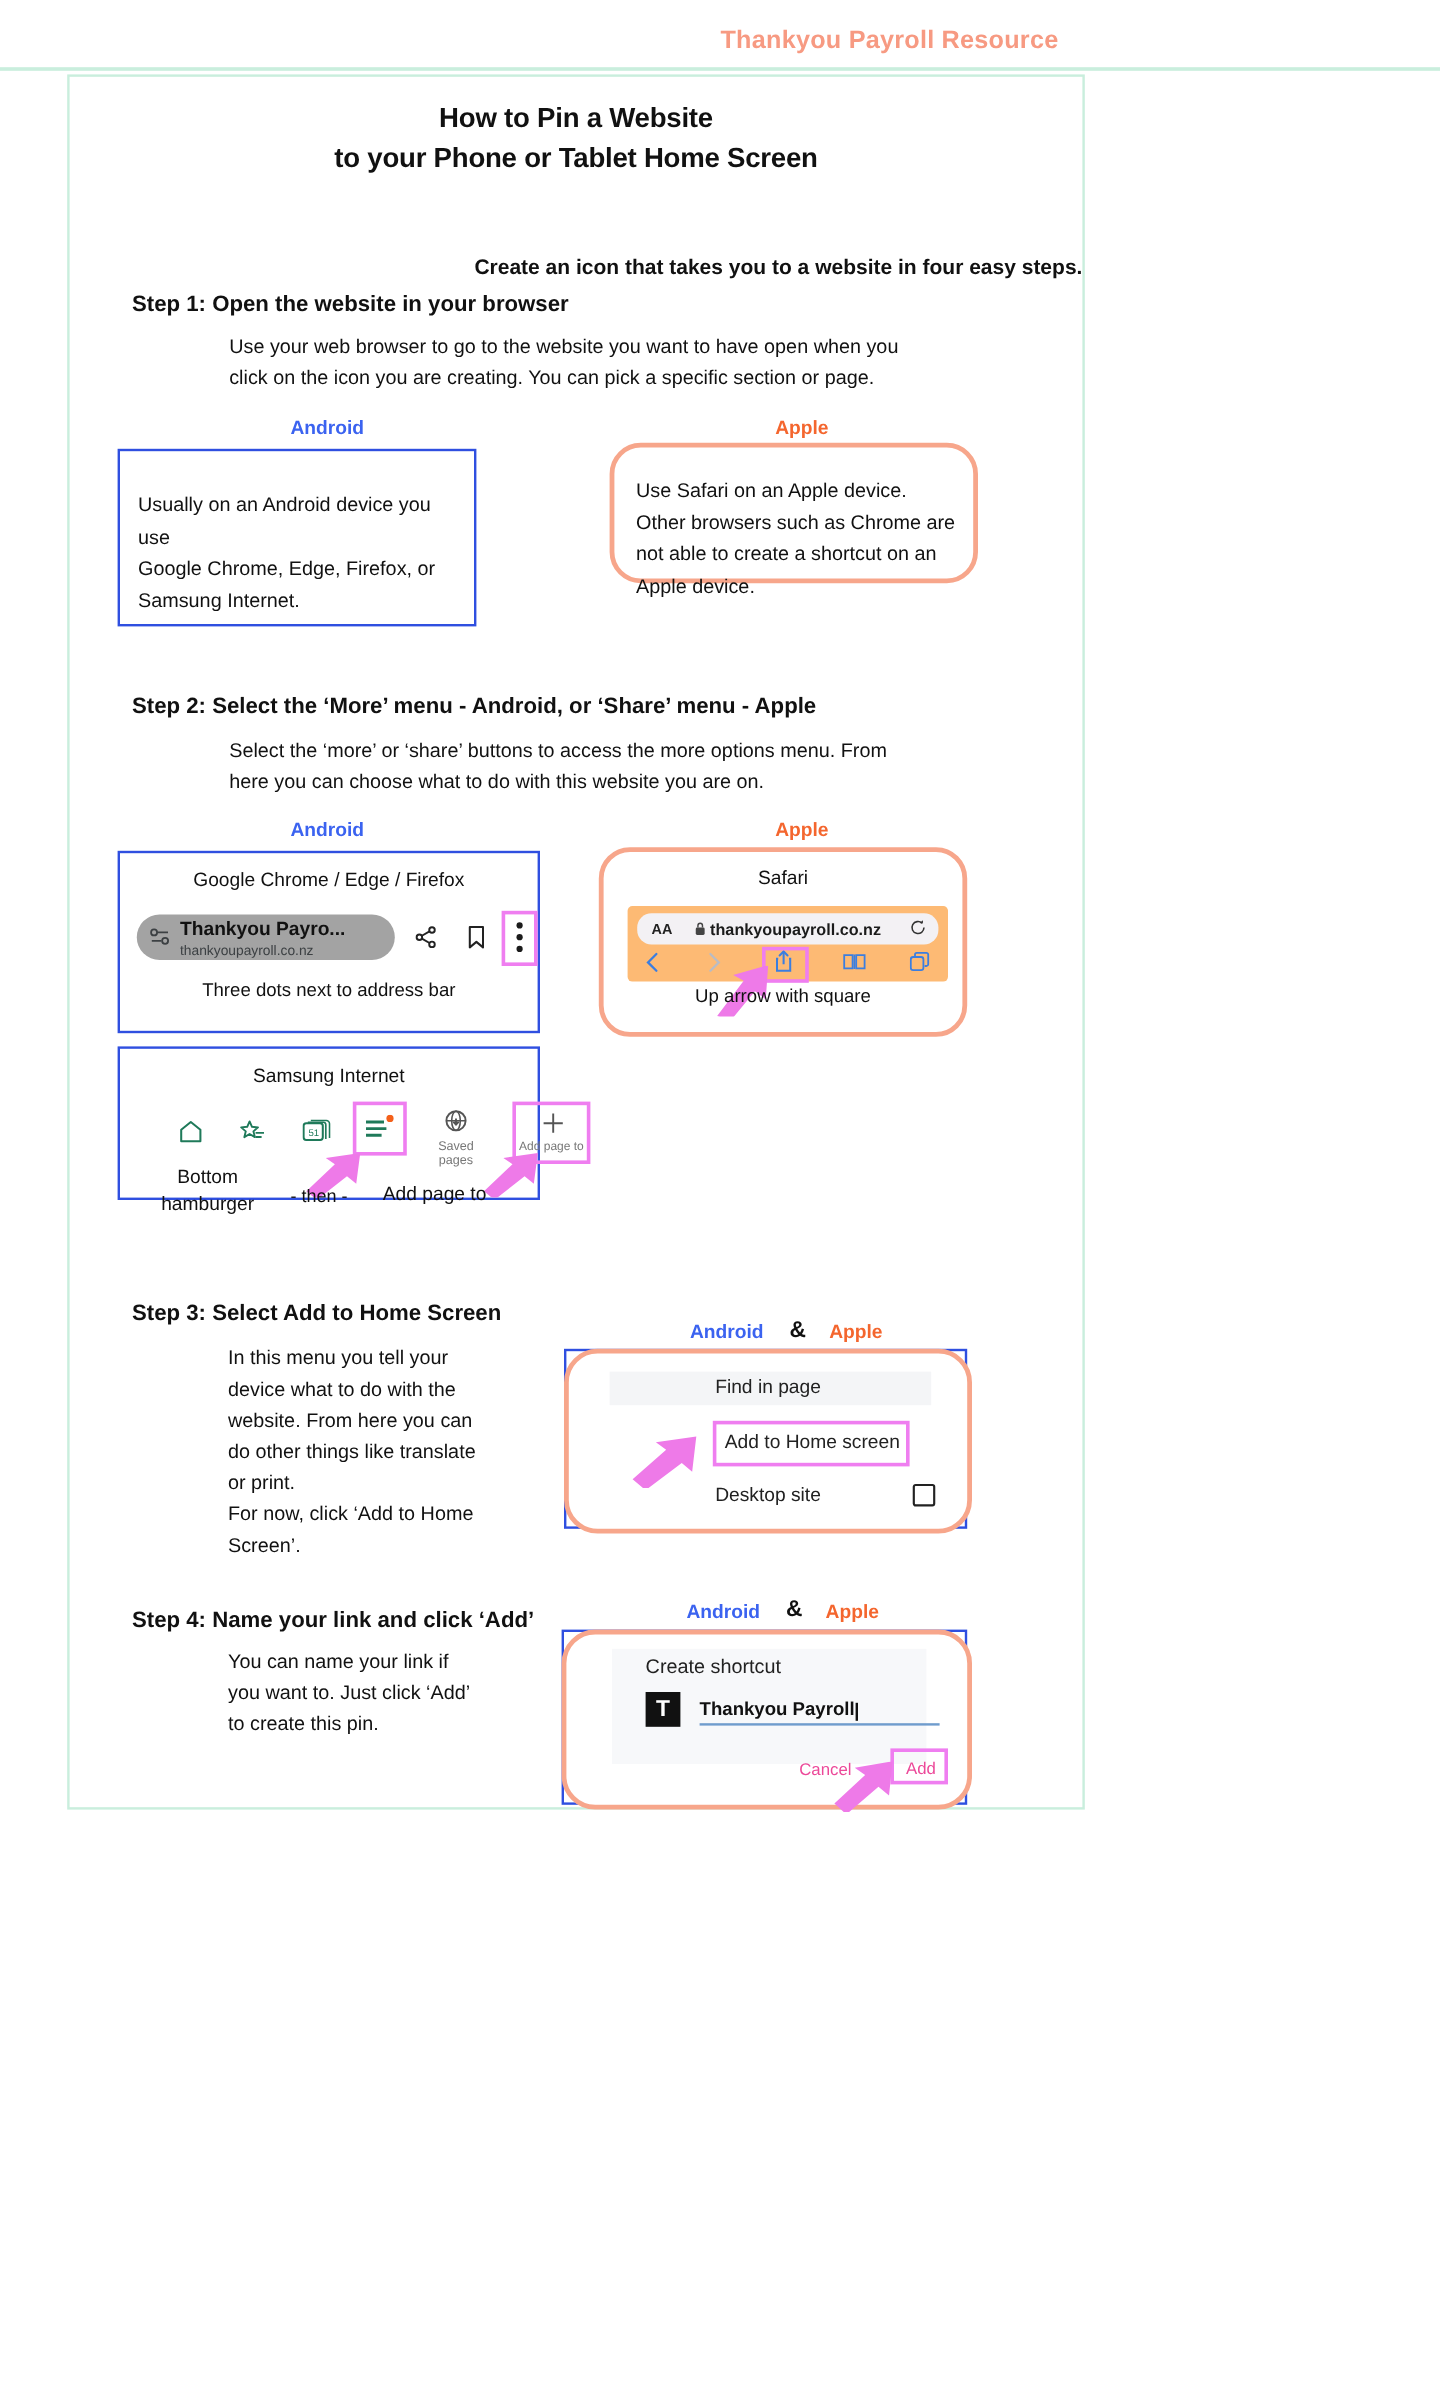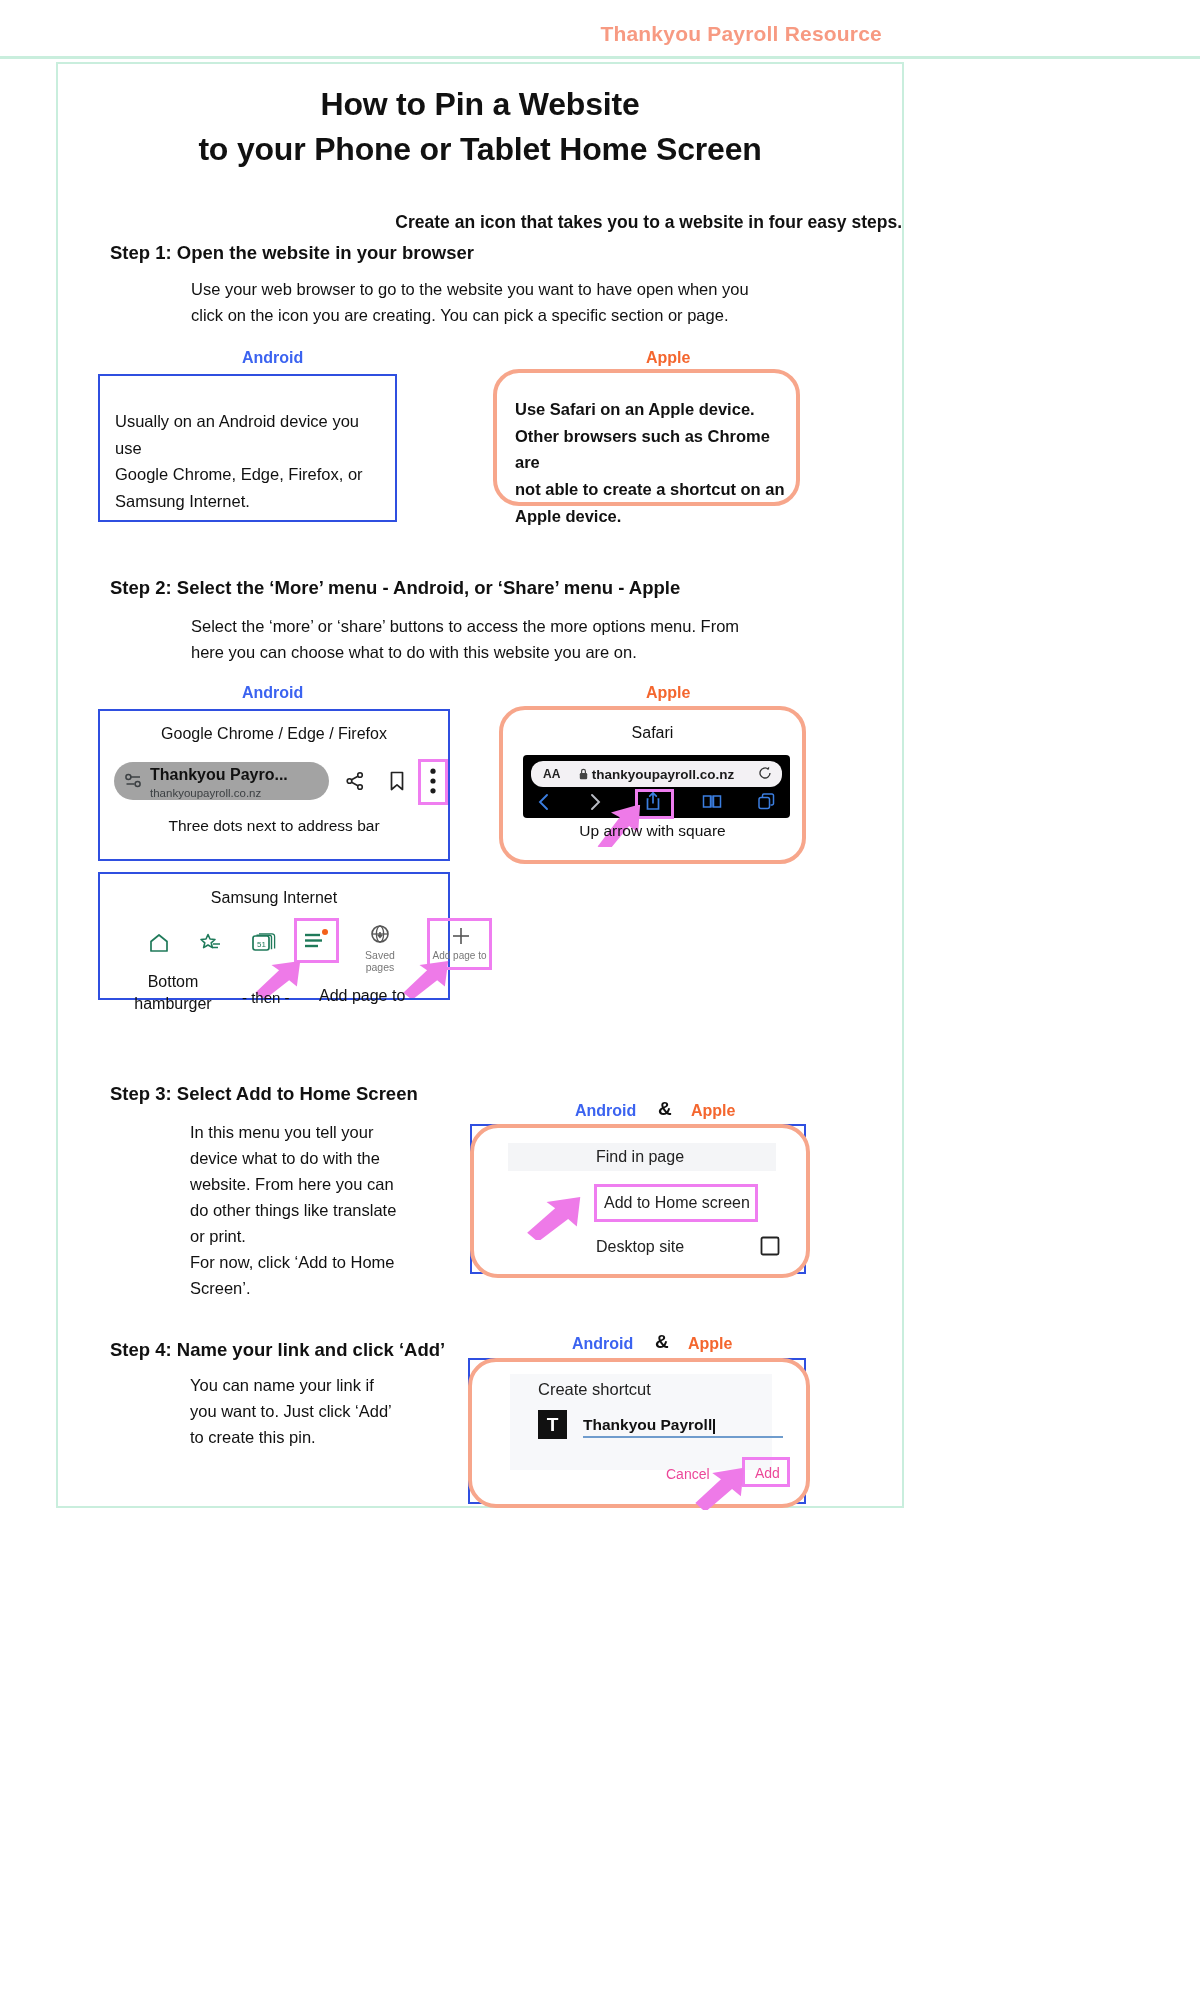--- a/index.html
+++ b/index.html
@@ -25,21 +25,21 @@
   
   .card {
     position: absolute; top: 62px; left: 56px;
     width: 848px; height: 1446px;
     border: 2px solid #c9eedd;
     background: #fff;
   }
 
   .title {
     position: absolute; top: 18px; left: 0; width: 100%;
-    text-align: center; font-size: 32px; font-weight: 700; color: #111;
+    text-align: center; font-size: 23px; font-weight: 700; color: #111;
     line-height: 1.42; letter-spacing: -.2px;
   }
   .subtitle {
     position: absolute; top: 148px; left: 0; width: 100%;
     text-align: right; font-size: 17.5px; font-weight: 700; color: #111;
   }
 
   .step-head {
     position: absolute; left: 52px;
     font-size: 18.5px; font-weight: 700; color: #111; white-space: nowrap;
@@ -72,21 +72,21 @@
   
   .chrome-pill {
     position: absolute; background: #a3a3a3; border-radius: 22px;
     display: flex; align-items: center;
   }
   .chrome-title { font-size: 16px; font-weight: 700; color: #111; line-height: 1.05; }
   .chrome-url { font-size: 11.5px; color: #3c4043; line-height: 1.2; }
 
   
   .safari-shell {
-    position: absolute; background: #000000;
+    position: absolute; background: #fdba74;
   }
   .safari-addr {
     position: absolute; background: #f3f1f4; border-radius: 12px;
     display: flex; align-items: center; justify-content: center;
   }
   .safari-host { font-size: 13.5px; font-weight: 700; color: #1b1b1b; }
   .sam-sub { font-size: 10.5px; color: #777; text-align: center; line-height: 1.1; }
 
   
   .menu-row { position: absolute; font-size: 16px; color: #222; }
@@ -134,21 +134,21 @@
     <div class="plat apple" style="top:285px; left:588px;">Apple</div>
 
     <div class="box-blue" style="top:310px; left:40px; width:299px; height:148px;">
       <div class="box-text" style="position:absolute; top:32px; left:15px; width:275px;">
         <span>Usually on an Android device you use</span><br>
         <span>Google Chrome, Edge, Firefox, or</span><br>
         <span>Samsung Internet.</span>
       </div>
     </div>
 
-    <div class="box-peach" style="top:305px; left:435px; width:307px; height:137px;font-weight:bold;">
+    <div class="box-peach" style="top:305px; left:450px; width:307px; height:117px;">
       <div class="box-text" style="position:absolute; top:23px; left:18px; width:280px;">
         <span>Use Safari on an Apple device.</span><br>
         <span>Other browsers such as Chrome are</span><br>
         <span>not able to create a shortcut on an</span><br>
         <span>Apple device.</span>
       </div>
     </div>
 
     <div class="step-head" style="top:513px;">Step 2: Select the ‘More’ menu - Android,  or   ‘Share’ menu - Apple</div>
     <div class="step-body" style="top:549px; left:133px; width:680px;">

